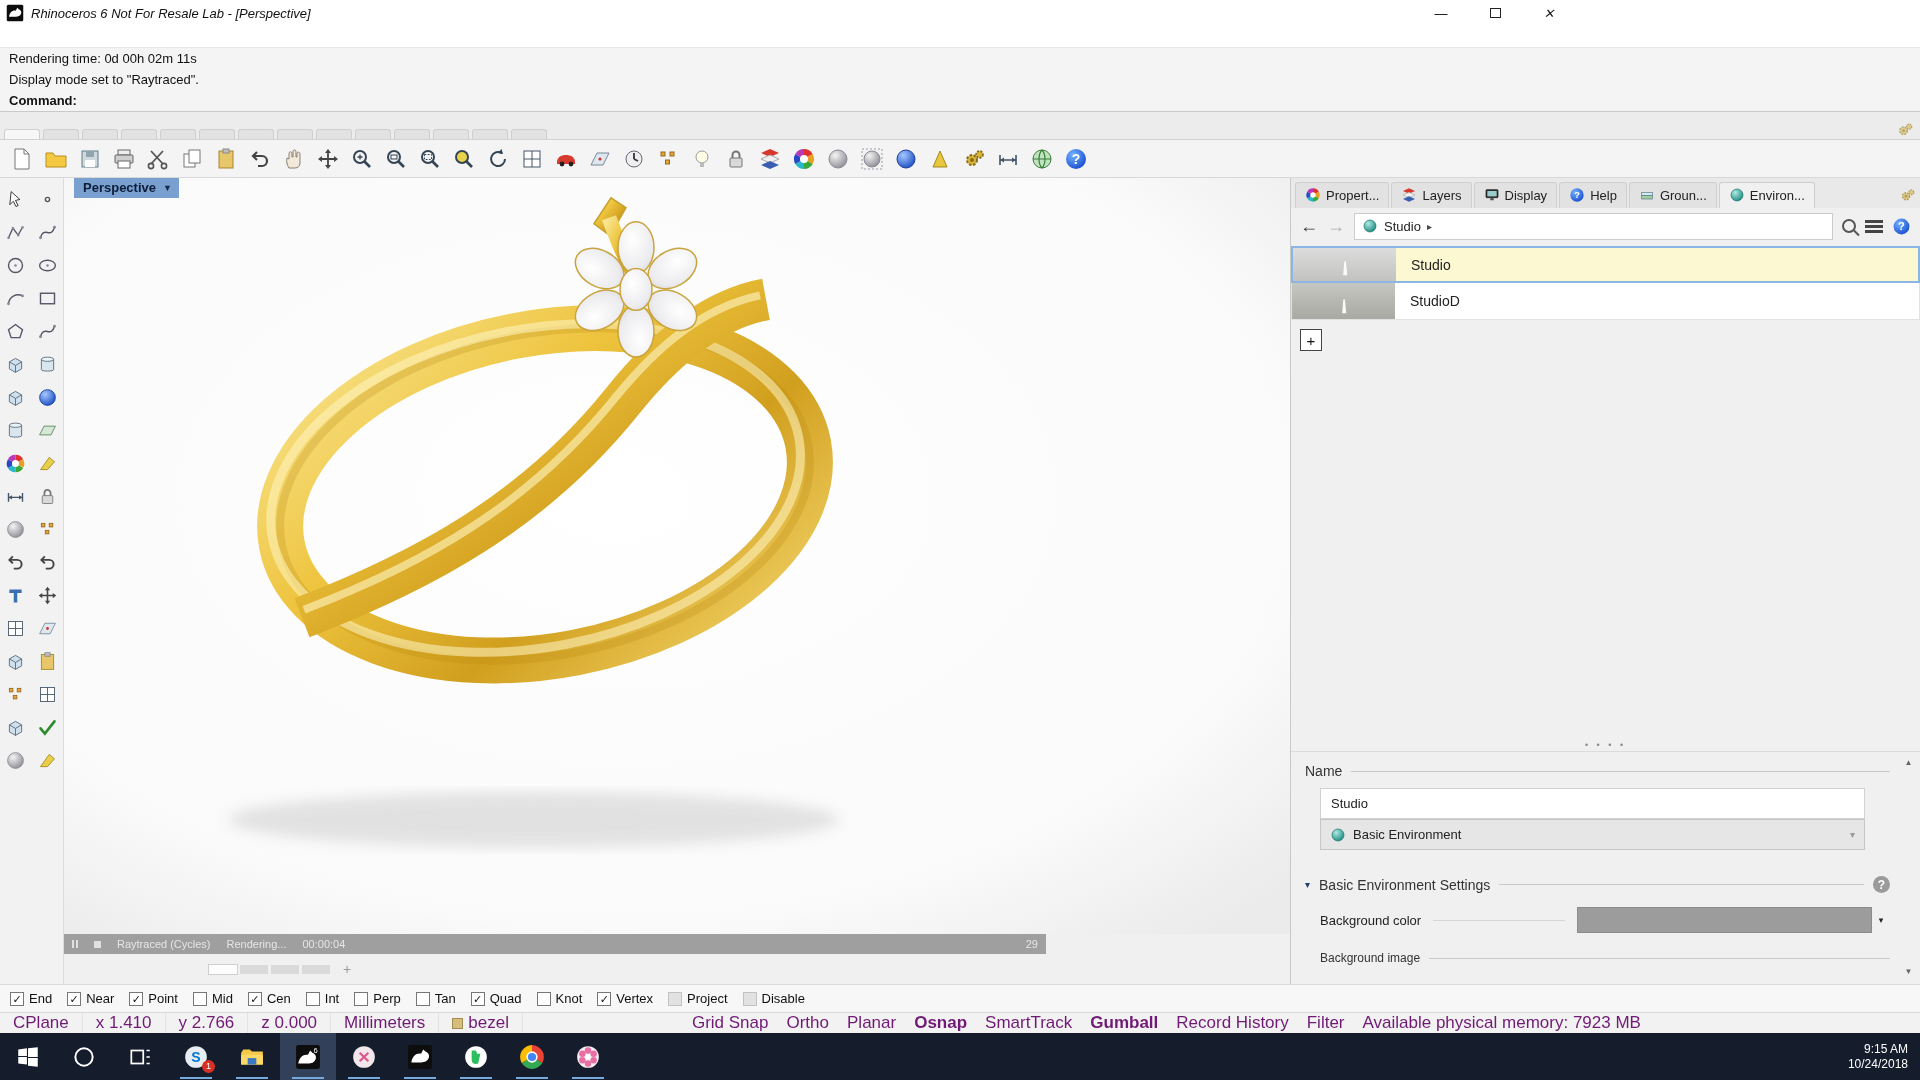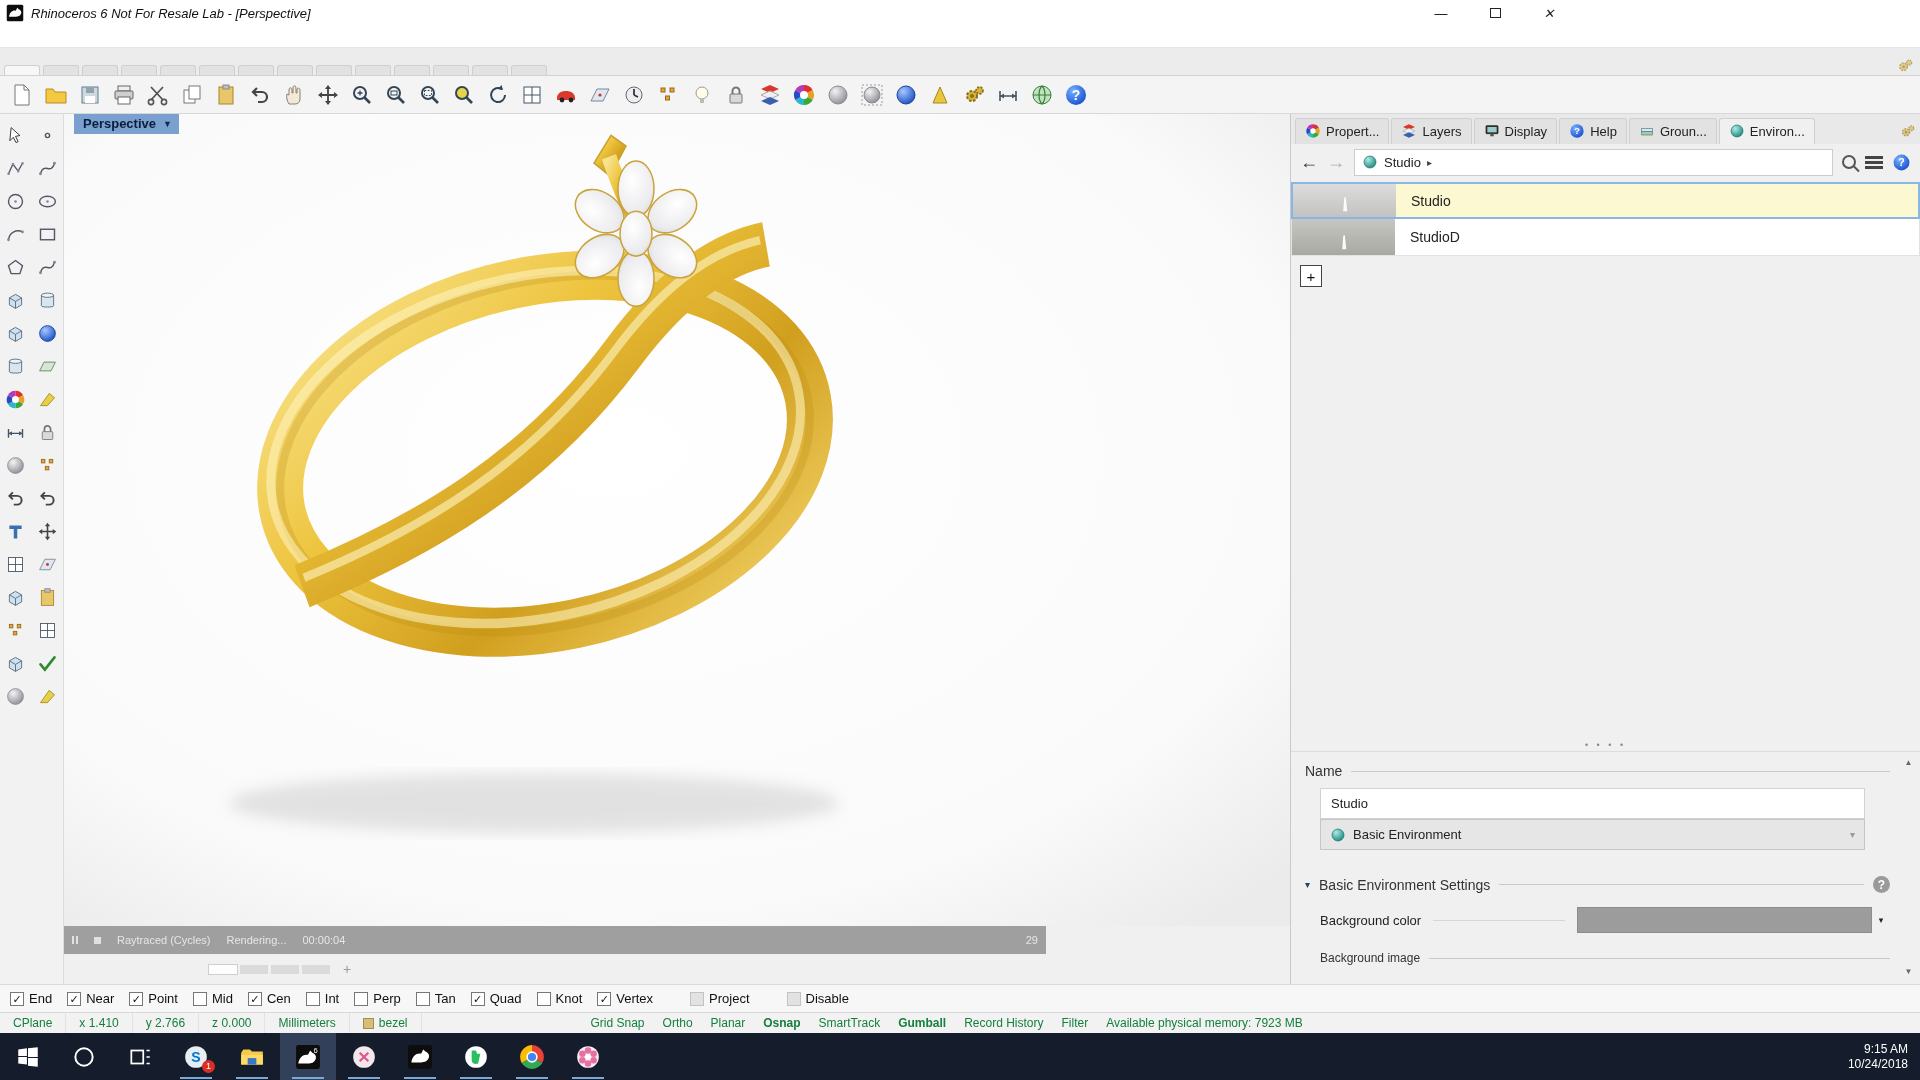--- a/index.html
+++ b/index.html
@@ -40,21 +40,21 @@
   
   .main { flex:1; min-height:0; display:flex; }
   .left-tools { width:64px; background:#f2f2f2; border-right:1px solid #dcdcdc; display:grid; grid-template-columns:1fr 1fr; align-content:start; row-gap:7px; padding-top:8px; justify-items:center; }
   .ltbtn { width:26px; height:26px; display:flex; align-items:center; justify-content:center; }
 
   .center { flex:1; min-width:0; display:flex; flex-direction:column; position:relative; background:#fbfbfb; }
   .vp-label { position:absolute; top:0; left:10px; z-index:3; background:#79a0cf; color:#0c1c3a; font-weight:bold; font-size:13px; padding:2px 7px 3px 9px; display:flex; align-items:center; gap:7px; }
   .vp-label .dd { font-size:9px; color:#16294d; }
   .render-wrap { flex:1; min-height:0; }
   .render-wrap svg { width:100%; height:100%; display:block; }
-  .render-row { height:28px; display:flex; }
+  .render-row { height:20px; display:flex; }
   .render-bar { width:982px; background:#9f9f9f; color:#e6e6e6; font-size:11px; display:flex; align-items:center; gap:16px; padding:0 8px; }
   .render-bar .pause { display:flex; gap:2px; }
   .render-bar .pause i { display:block; width:2px; height:8px; background:#e0e0e0; }
   .render-bar .stop { width:7px; height:7px; background:#e0e0e0; }
   .render-bar .passes { margin-left:auto; }
   .render-row .rest { flex:1; background:#f0f0f0; }
   .vp-tabs { height:30px; background:#f0f0f0; display:flex; align-items:center; padding-left:145px; gap:3px; }
   .vp-tabs-list { display:flex; gap:3px; }
   .vp-tab { padding:4px 14px 5px; font-size:13px; color:#222; background:#dadada; }
   .vp-tab.active { background:#fdfdfd; box-shadow:0 0 0 1px #cfcfcf; }
@@ -103,24 +103,24 @@
   .unnamed-row { display:flex; align-items:center; gap:7px; margin:11px 0 0 17px; }
   .more-btn { margin-left:auto; color:#444; letter-spacing:1px; font-weight:bold; }
   .set-sb { position:absolute; right:5px; top:6px; bottom:8px; width:13px; display:flex; flex-direction:column; justify-content:space-between; align-items:center; font-size:8px; color:#666; }
 
   
   .osnap-row { height:28px; background:#f7f7f7; border-top:1px solid #dadada; display:flex; align-items:center; gap:15px; padding-left:10px; font-size:13px; color:#111; }
   .osnap-item { display:flex; align-items:center; gap:5px; }
   .cb { width:14px; height:14px; border:1px solid #777; background:#fff; font-size:11px; line-height:12px; text-align:center; color:#111; }
   .osnap-item.checked .cb::after { content:"✓"; }
   .osnap-item.disabled .cb { background:#e2e2e2; border-color:#c2c2c2; }
-  .osnap-item.gap { margin-left:22px; }
+  .osnap-item.gap { }
 
   
-  .statusbar { height:21px; background:#f2f2f2; border-top:1px solid #d8d8d8; display:flex; align-items:stretch; font-size:12px; color:#15803d;text-align:right; }
+  .statusbar { height:21px; background:#f2f2f2; border-top:1px solid #d8d8d8; display:flex; align-items:stretch; font-size:17px; color:#701a75;text-align:right; }
   .sb-cell { display:flex; align-items:center; gap:5px; padding:0 13px; border-right:1px solid #e2e2e2; white-space:nowrap; }
   .sb-toggles { display:flex; align-items:center; margin-left:160px; }
   .sb-toggles .sb-cell { border-right:none; padding:0 9px; }
   .sb-cell.bold { font-weight:bold; }
   .bezel-swatch { width:11px; height:11px; background:#d6be7a; border:1px solid #a28c50; }
 
   
   .taskbar { height:47px; background:#151d2c; display:flex; align-items:center; color:#fff; }
   .tb-list { display:flex; height:100%; }
   .tb-ico { width:56px; height:47px; display:flex; align-items:center; justify-content:center; position:relative; }
@@ -461,20 +461,25 @@
       <span class="menu-item"></span>
       <span class="menu-item"></span>
       <span class="menu-item"></span>
       <span class="menu-item"></span>
       <span class="menu-item"></span>
       <span class="menu-item"></span>
       <span class="menu-item"></span>
       <span class="menu-item"></span>
     </div>
 
+  <div class="command">
+      <div class="cmd-line"><span>Rendering time: 0d 00h 02m 11s</span></div>
+      <div class="cmd-line"><span>Display mode set to "Raytraced".</span></div>
+      <div class="cmd-line bold"><span>Command:</span></div>
+    </div>
 
   <div class="tabbar">
     <div style="display:flex;align-items:flex-end">
         <span class="tab active"></span>
         <span class="tab"></span>
         <span class="tab"></span>
         <span class="tab"></span>
         <span class="tab"></span>
         <span class="tab"></span>
         <span class="tab"></span>

